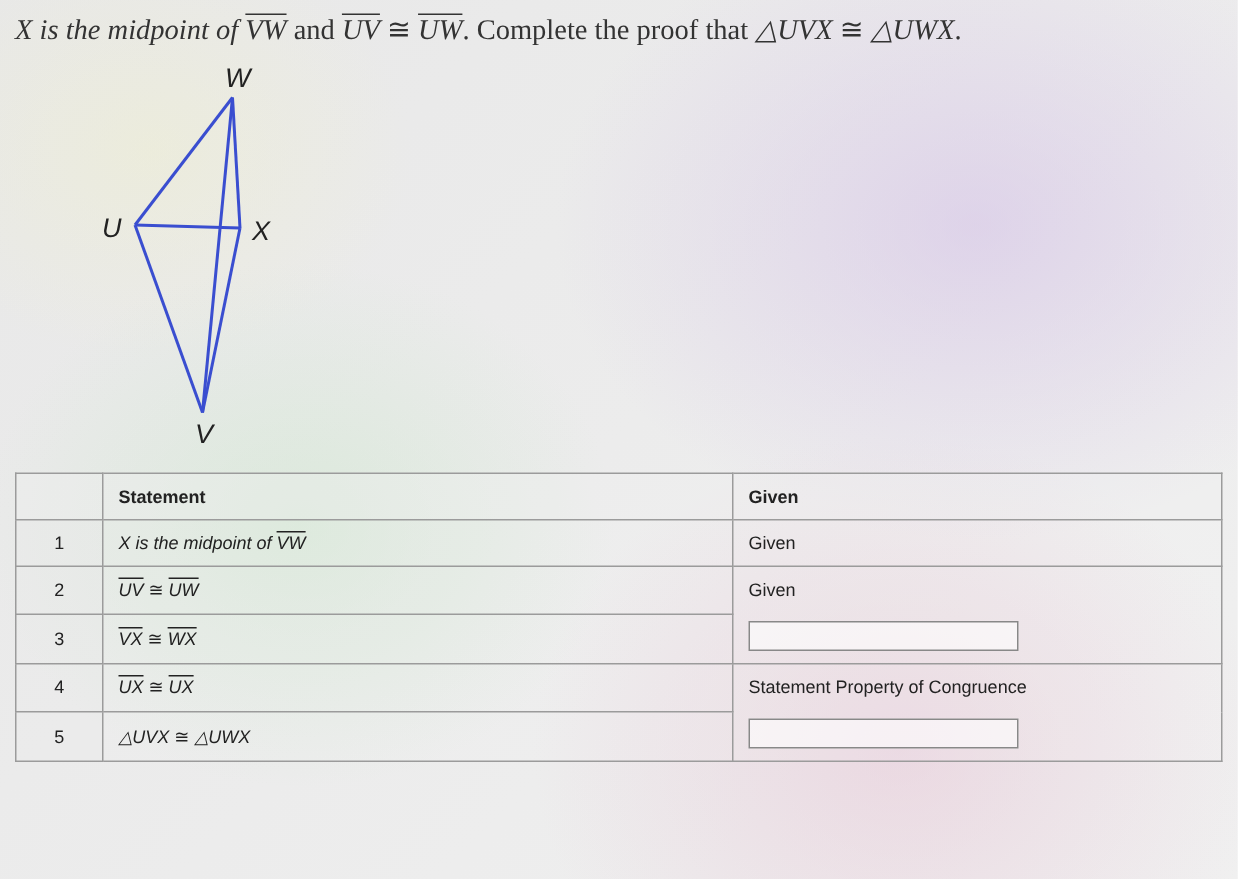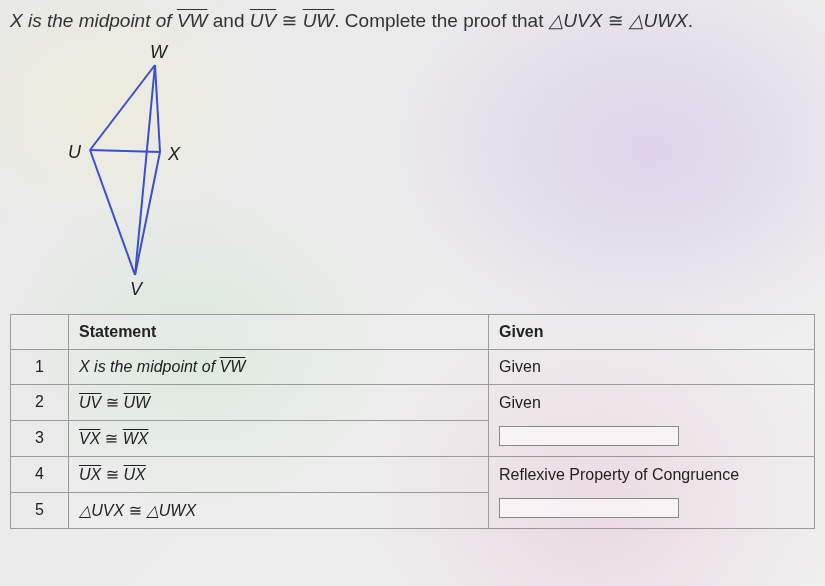--- a/index.html
+++ b/index.html
@@ -24,20 +24,21 @@
     width: 100%;
     height: 100%;
   }
 
   .prompt {
     font-size: 19px;
     font-weight: 500;
     color: #333;
     line-height: 1.35;
     margin-bottom: 6px;
+    font-family: Liberation Serif, serif;
   }
   .overline {
     text-decoration: overline;
     font-style: italic;
   }
   .ital { font-style: italic; }
 
   .figure-wrap {
     margin: 4px 0 10px 40px;
   }
@@ -54,21 +55,21 @@
     width: 100%;
     border-collapse: collapse;
     table-layout: fixed;
   }
   table.proof col.num { width: 58px; }
   table.proof col.stmt { width: 420px; }
 
   table.proof th, table.proof td {
     border: 1px solid #9b9b9b;
     padding: 8px 10px;
-    font-size: 16px;
+    font-size: 12px;
     vertical-align: middle;
     background: rgba(255,255,255,0.07);
   }
   table.proof th {
     font-weight: bold;
     text-align: left;
     background: rgba(240,240,240,0.35);
   }
   table.proof td.num {
     text-align: center;
@@ -153,21 +154,21 @@
           <span class="overline">VX</span><span> ≅ </span><span class="overline">WX</span>
         </td>
       </tr>
 
       <tr>
         <td class="num">4</td>
         <td>
           <span class="overline">UX</span><span> ≅ </span><span class="overline">UX</span>
         </td>
         <td rowspan="2">
-          <div style="margin-bottom:14px;">Reflexive Property of Congruence</div>
+          <div style="margin-bottom:14px;">Statement Property of Congruence</div>
           <span class="fill-box"></span>
         </td>
       </tr>
       <tr>
         <td class="num">5</td>
         <td>
           <span class="ital">△UVX</span><span> ≅ </span><span class="ital">△UWX</span>
         </td>
       </tr>
     </tbody>

